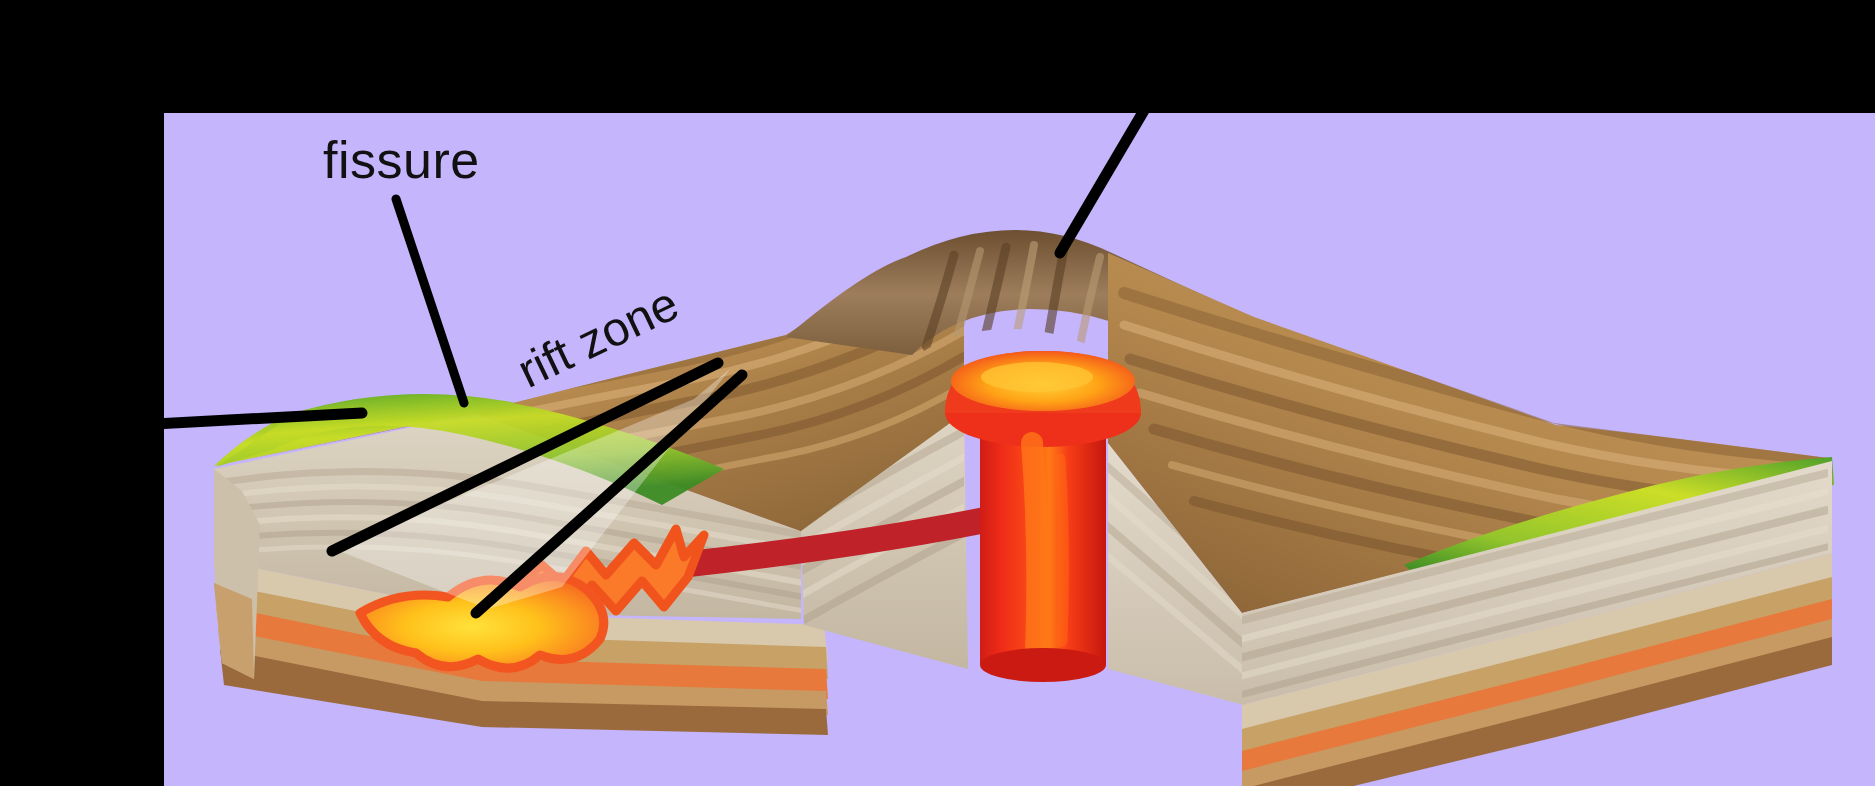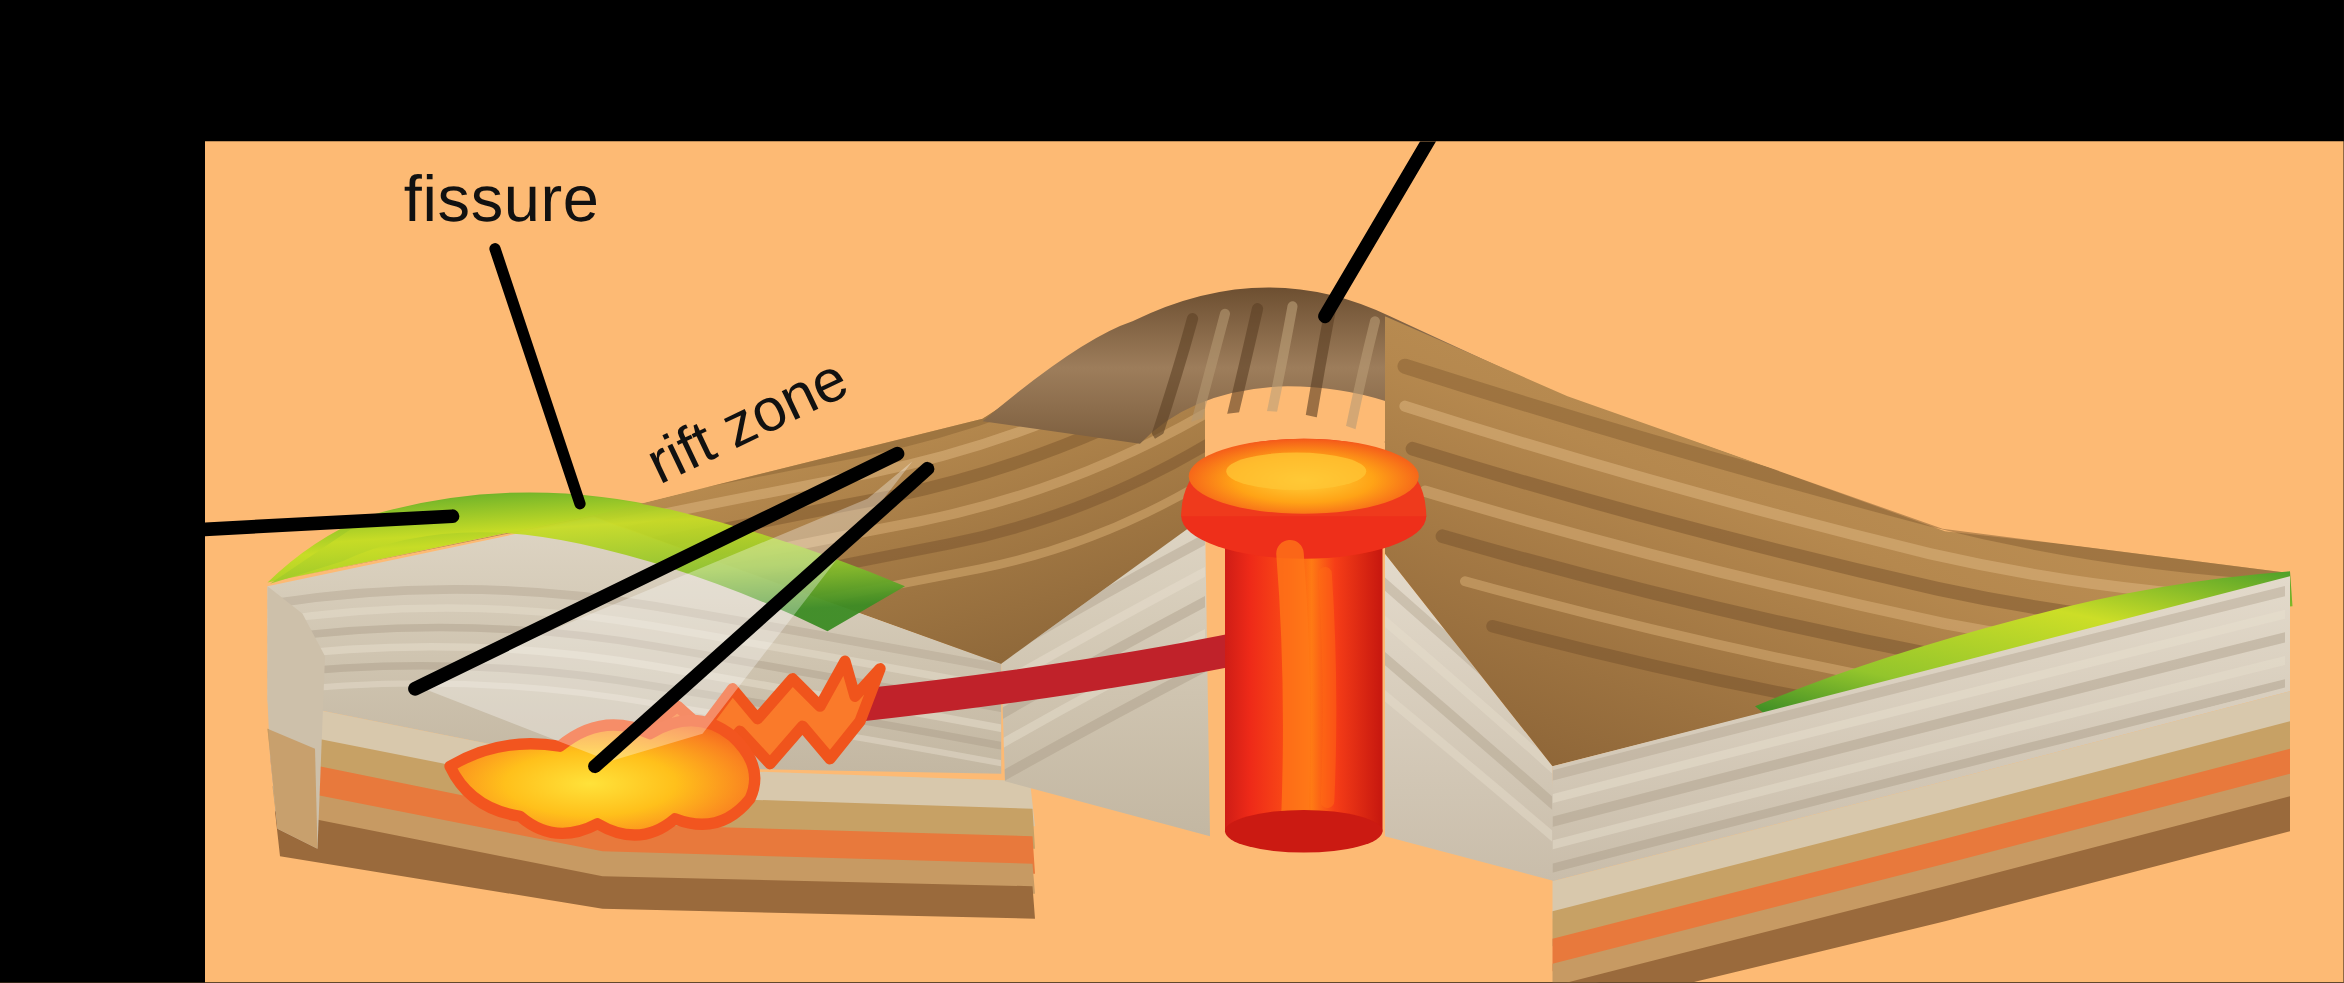--- a/index.html
+++ b/index.html
@@ -1,20 +1,20 @@
 <!DOCTYPE html>
 <html><head>
 <meta charset="utf-8">
 <style>
   html,body{margin:0;padding:0;background:#000;}
   body{width:1875px;height:786px;overflow:hidden;
        font-family:"Liberation Sans","DejaVu Sans",sans-serif;}
   #stage{position:relative;width:1875px;height:786px;background:#000;}
   #canvas{position:absolute;left:164px;top:113px;width:1711px;height:673px;
-          background:#fdba74;overflow:hidden;}
+          background:#c4b5fd;overflow:hidden;}
   svg.art{position:absolute;left:0;top:0;width:1711px;height:673px;display:block;}
   .lbl{position:absolute;color:#111;white-space:nowrap;}
   #lbl-fissure{left:159px;top:17px;font-size:52px;letter-spacing:.5px;}
   #lbl-rift{left:345px;top:236px;font-size:48px;
             transform:rotate(-25.5deg);transform-origin:0 0;}
 </style>
 </head>
 <body>
 
 <div id="stage">

